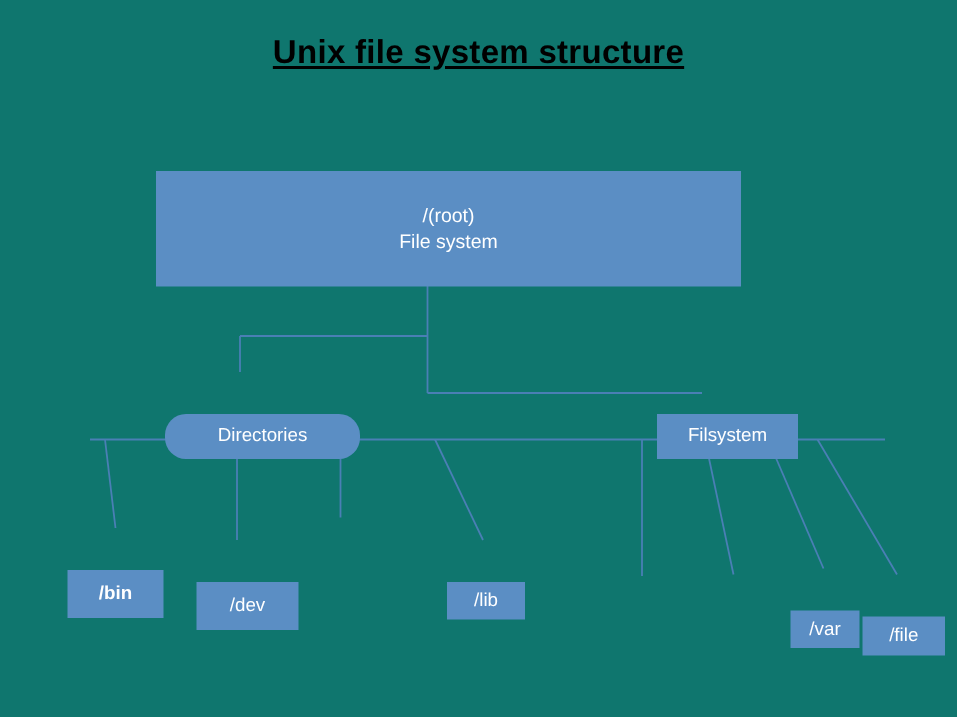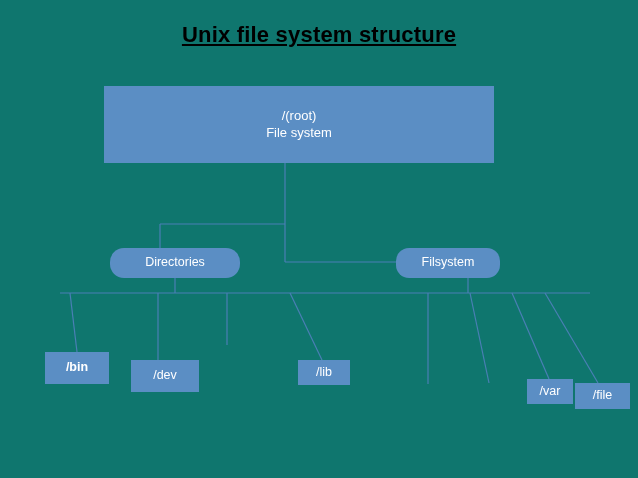--- a/index.html
+++ b/index.html
@@ -40,20 +40,21 @@
     position: absolute;
     background: #5b8ec4;
     color: #ffffff;
     font-size: 12.5px;
     display: flex;
     align-items: center;
     justify-content: flex-end;
     text-align: center;
     line-height: 1.25;
     box-sizing: border-box;
+    margin-top: 28px;
   }
   .node.root {
     font-size: 13px;
   }
   .node span {
     display: block;
     width: 100%;
   }
 </style>
 </head>
@@ -90,21 +91,21 @@
     <span>
       <span>/(root)</span>
       <span>File system</span>
     </span>
   </div>
 
   <div class="node" style="left:110px; top:248px; width:130px; height:30px;border-radius:14px;">
     <span>Directories</span>
   </div>
 
-  <div class="node" style="left:396px; top:248px; width:104px; height:30px;border-radius:13px;">
+  <div class="node" style="left:438px; top:248px; width:94px; height:30px;">
     <span>Filsystem</span>
   </div>
 
   <div class="node" style="left:45px; top:352px; width:64px; height:32px;font-weight:bold;">
     <span>/bin</span>
   </div>
 
   <div class="node" style="left:131px; top:360px; width:68px; height:32px;">
     <span>/dev</span>
   </div>

